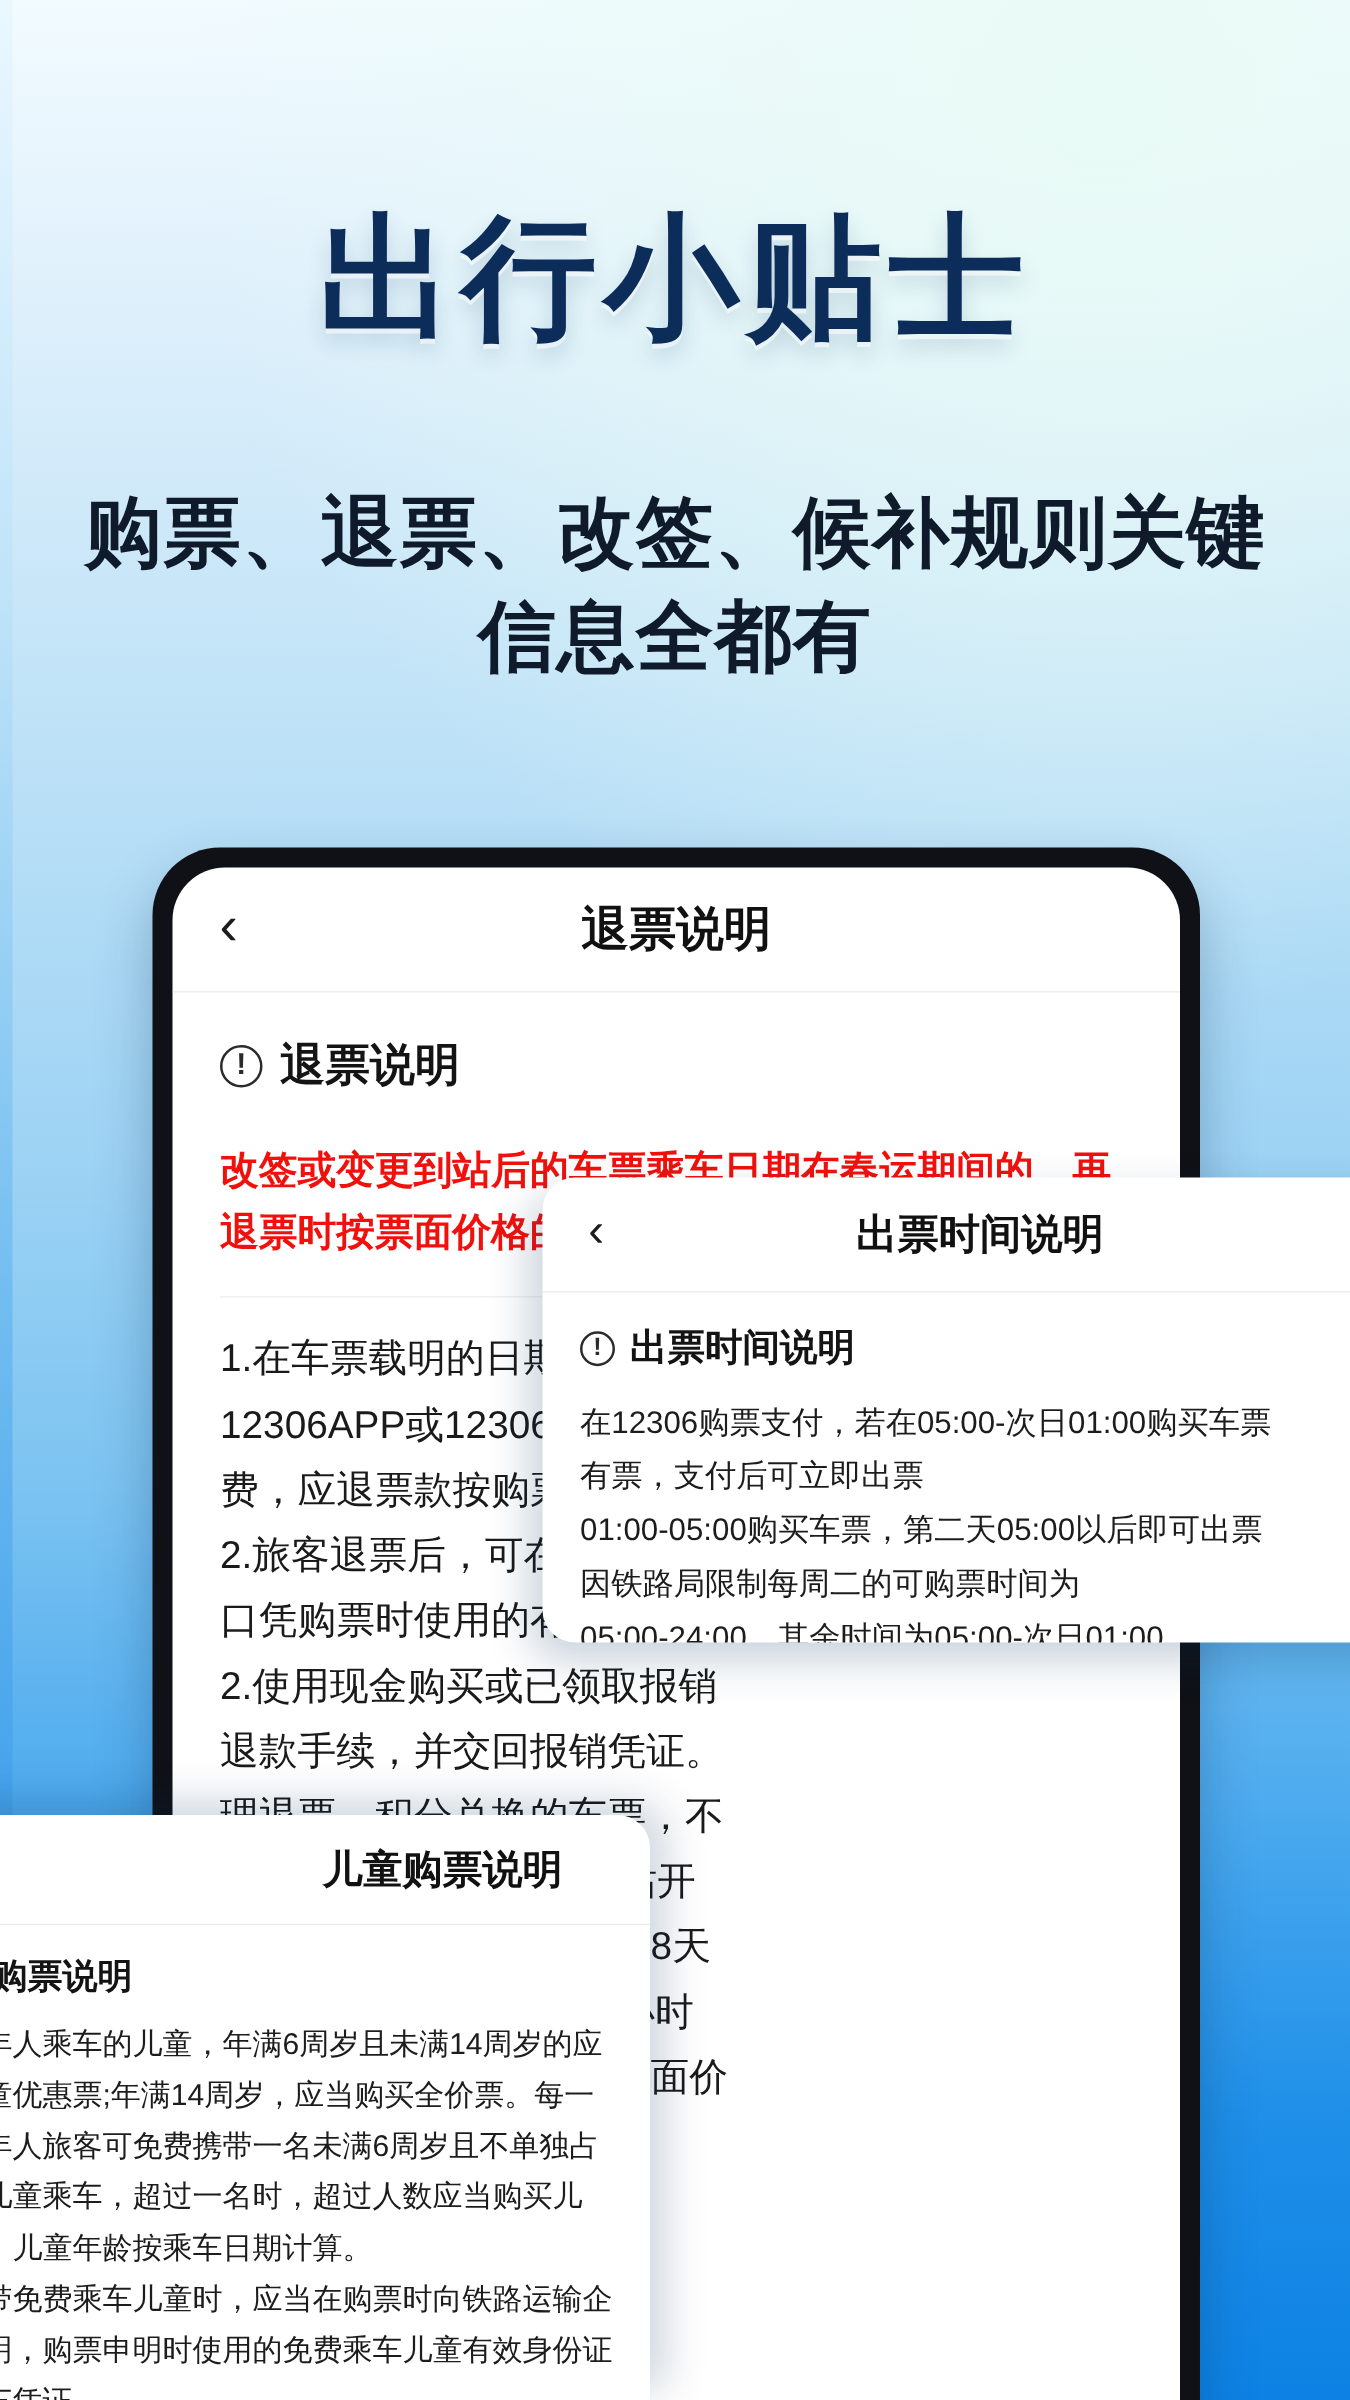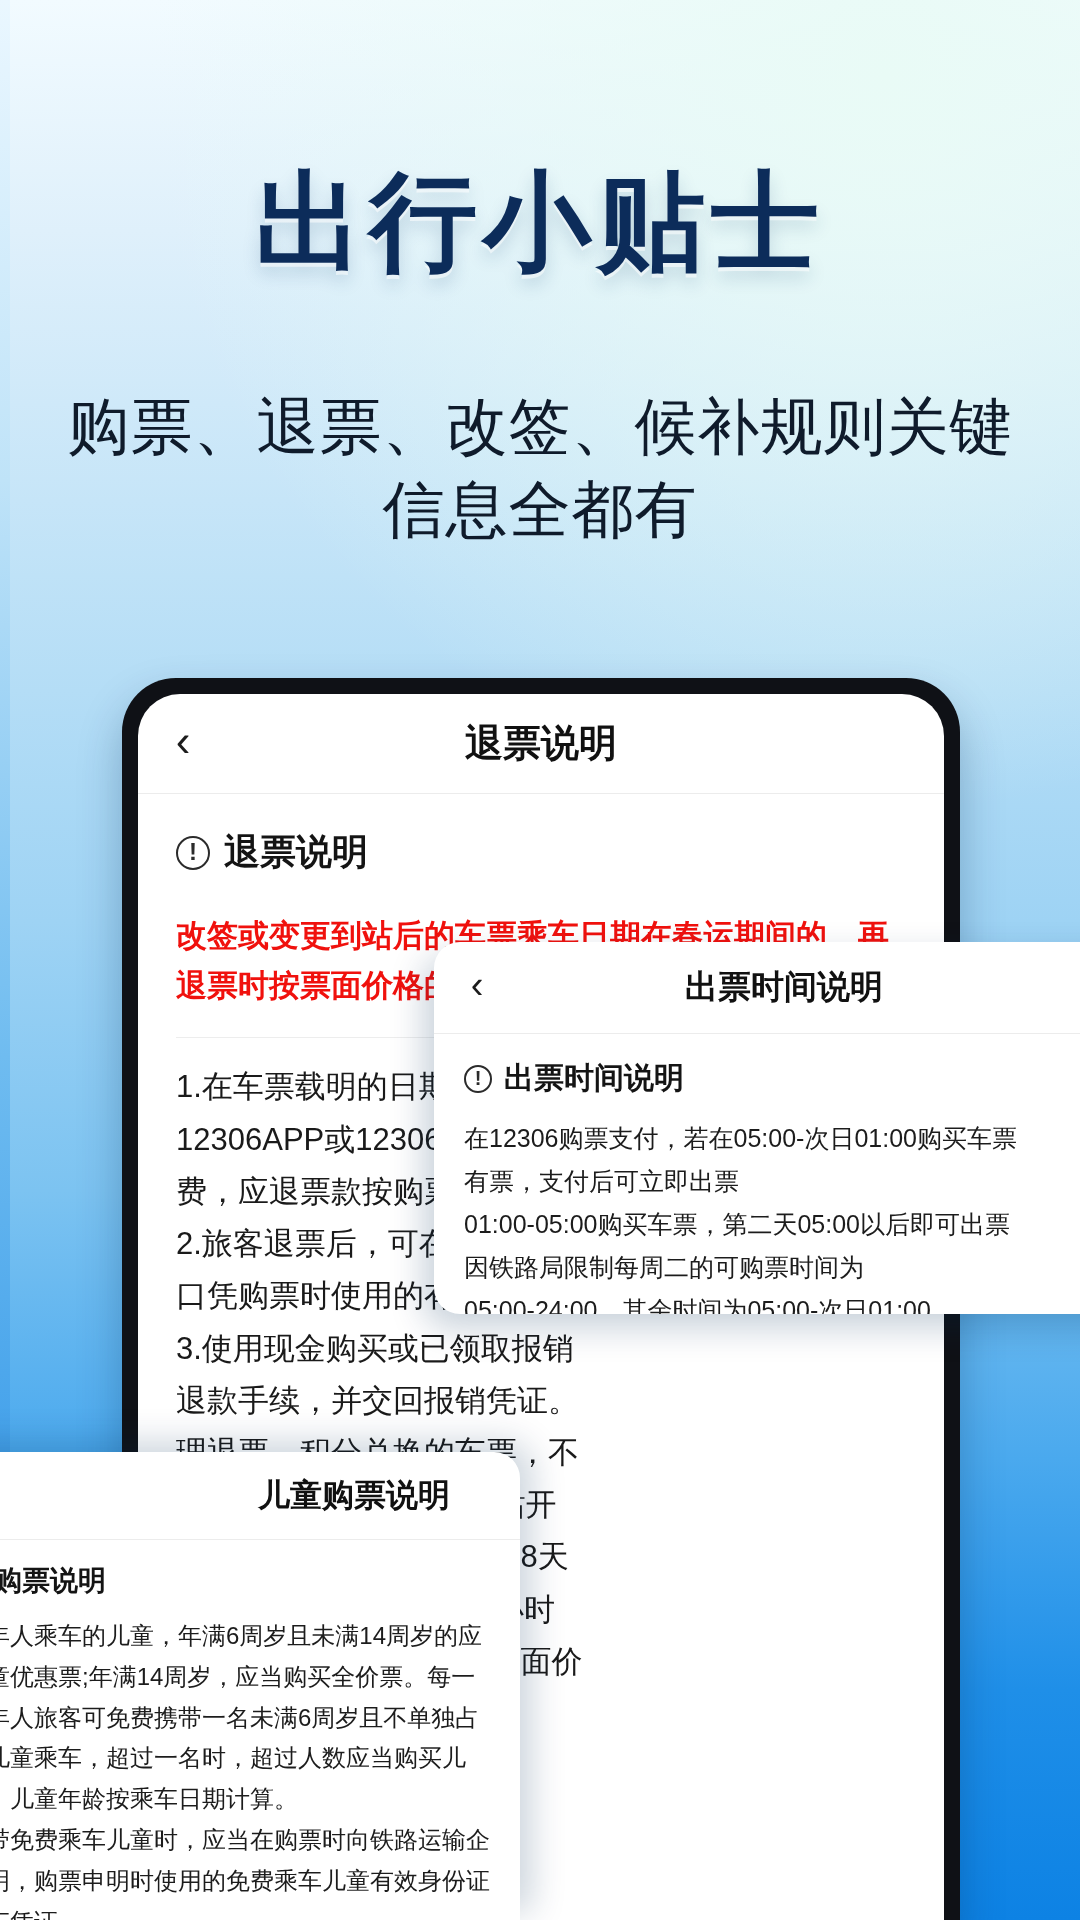--- a/index.html
+++ b/index.html
@@ -37,21 +37,21 @@
     color: #0c2c5a;
     text-shadow:
       0 4px 0 rgba(255,255,255,0.55),
       0 10px 18px rgba(10,60,110,0.18);
   }
   .subhead {
     position: absolute; left: 0; top: 385px; width: 1080px;
     text-align: center;
     color: #0f1b2b;
     font-size: 62px;
-    font-weight: 400;
+    font-weight: 700;
     line-height: 1.34;
     letter-spacing: 1px;
     padding: 0 42px;
   }
 
   
   .phone {
     position: absolute;
     left: 122px; top: 678px;
     width: 838px; height: 1250px;
@@ -186,21 +186,21 @@
         </div>
 
         <div class="warn">改签或变更到站后的车票乘车日期在春运期间的，再退票时按票面价格的20%核收退票费。</div>
 
         <div class="para">
           <p>1.在车票载明的日期、车次开</p>
           <p>12306APP或12306网站办理退</p>
           <p>费，应退票款按购票时的支付</p>
           <p>2.旅客退票后，可在办理之日</p>
           <p>口凭购票时使用的有效身份证</p>
-          <p>3.使用现金购买或已领取报销</p>
+          <p>2.使用现金购买或已领取报销</p>
           <p>退款手续，并交回报销凭证。</p>
           <p>理退票。积分兑换的车票，不</p>
           <p>费核收标准:距票面乘车站开</p>
           <p>开车前48小时以上、不足8天</p>
           <p>前24小时以上、不足48小时</p>
           <p>车前不足24小时的，按票面价</p>
         </div>
       </div>
     </div>
   </div>

